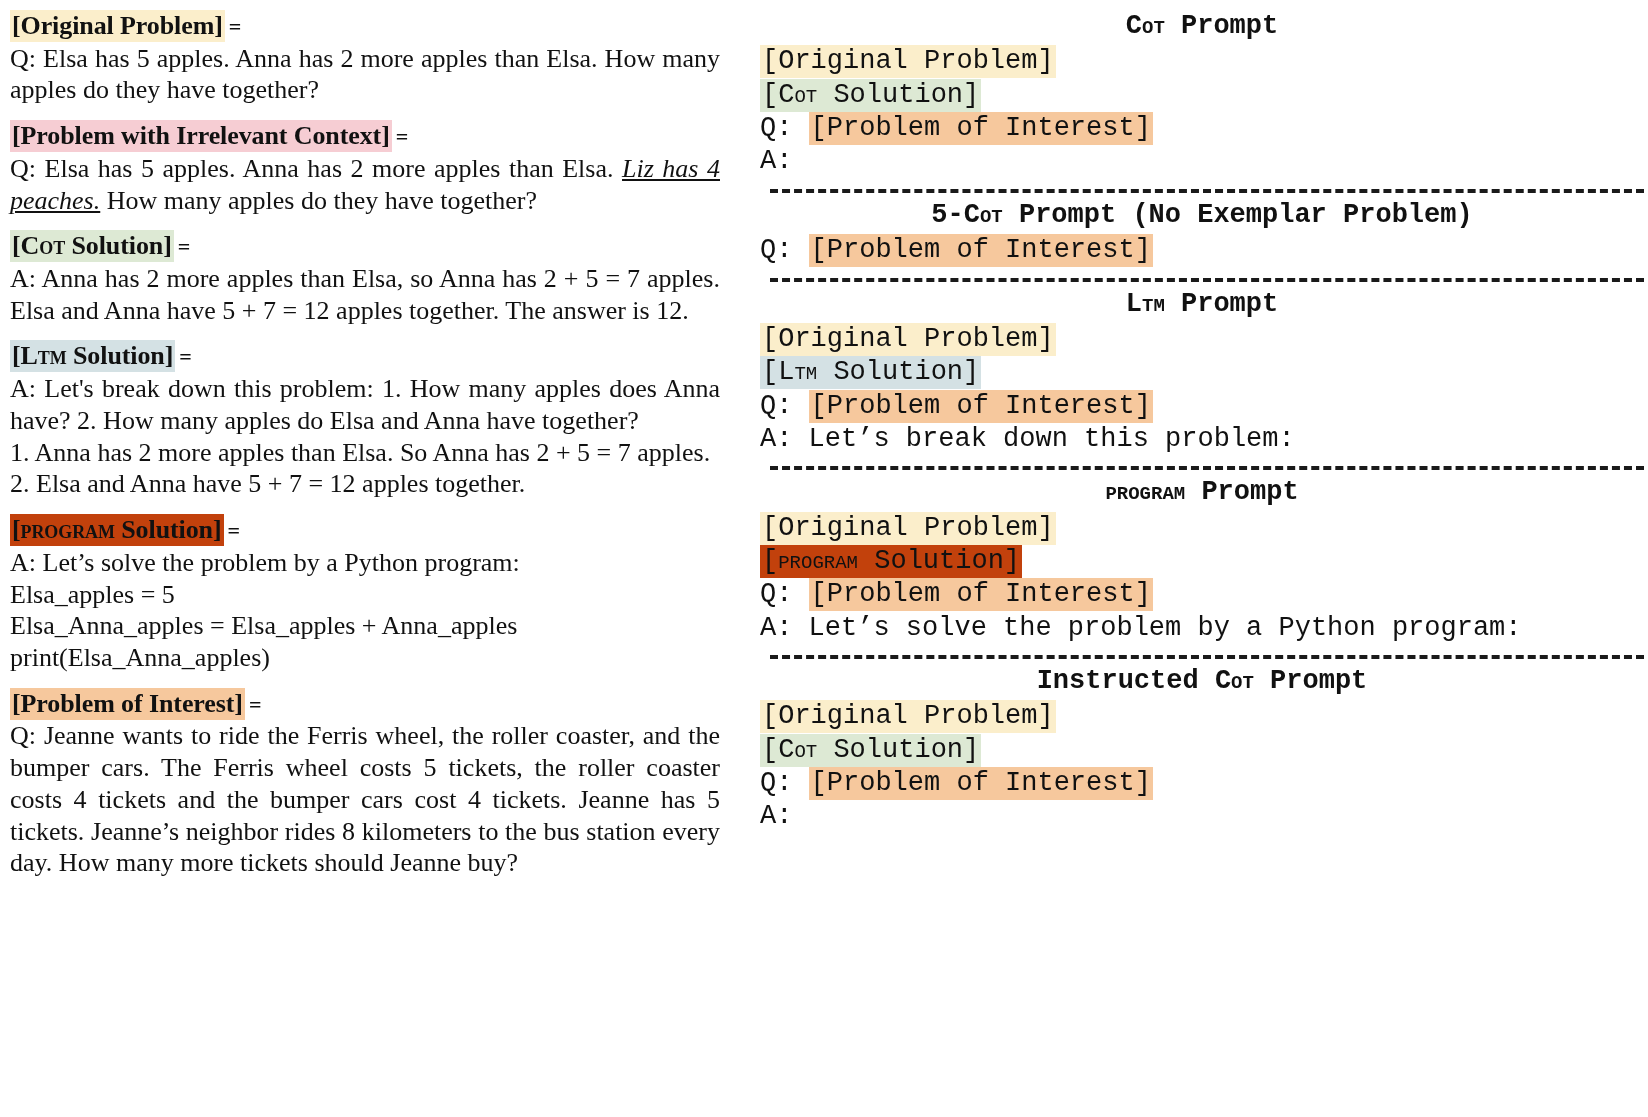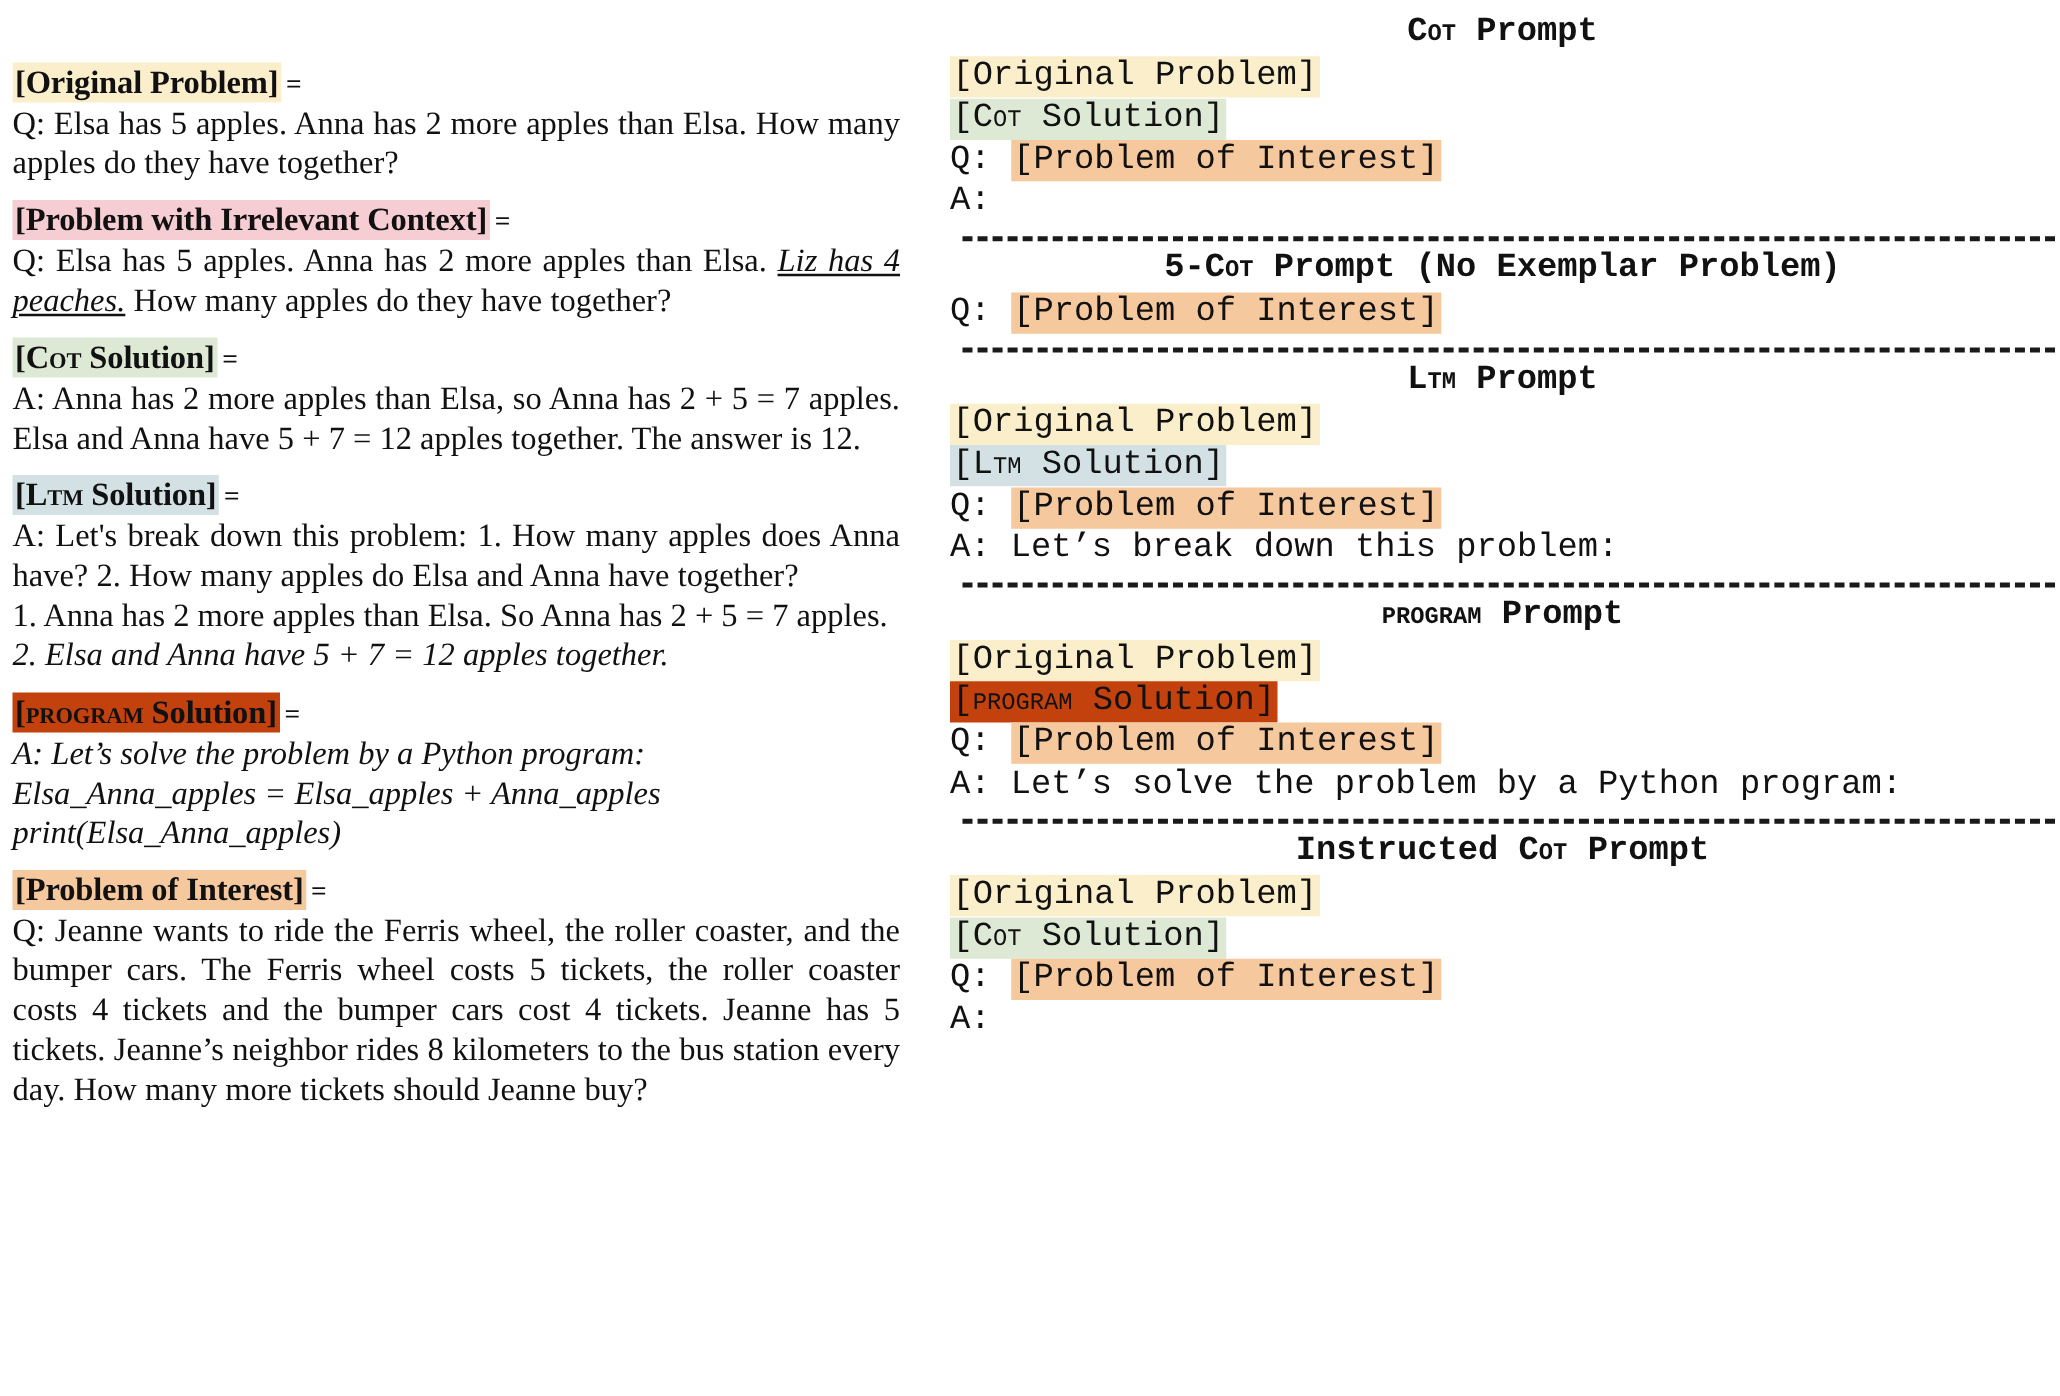--- a/index.html
+++ b/index.html
@@ -22,21 +22,20 @@
     display: flex;
     box-sizing: border-box;
     padding: 10px 0 0 0;
   }
 
   
   .col-left {
     width: 760px;
     box-sizing: border-box;
     padding: 0 40px 0 10px;
-    margin-top: 40px;
   }
   .col-right {
     width: 888px;
     box-sizing: border-box;
     padding: 0 4px 0 0;
   }
 
   
   .block {
     margin: 0 0 14px 0;
@@ -62,21 +61,20 @@
     text-align: justify;
     text-justify: inter-word;
     margin: 0;
     hyphens: none;
   }
   .body-left {
     font-size: 26px;
     line-height: 1.22;
     text-align: left;
     margin: 0;
-    font-style: italic;
   }
 
   .ital-underline {
     font-style: italic;
     text-decoration: underline;
   }
 
   
   .hl {
     padding: 1px 2px 2px 2px;
@@ -166,20 +164,21 @@
       <p class="body-just">A: Let's break down this problem: 1. How many apples does Anna have? 2. How many apples do Elsa and Anna have together?</p>
       <p class="body-just">1. Anna has 2 more apples than Elsa. So Anna has 2 + 5 = 7 apples.</p>
       <p class="body-left">2. Elsa and Anna have 5 + 7 = 12 apples together.</p>
     </div>
 
     <div class="block">
       <div class="label-line">
         <span class="hl hl-purple"><span>[</span><span class="sc">PROGRAM</span><span> Solution]</span></span><span class="eq">=</span>
       </div>
       <p class="body-left">A: Let’s solve the problem by a Python program:</p>
+      <p class="body-left">Elsa_apples = 5</p>
       <p class="body-left">Elsa_Anna_apples = Elsa_apples + Anna_apples</p>
       <p class="body-left">print(Elsa_Anna_apples)</p>
     </div>
 
     <div class="block">
       <div class="label-line">
         <span class="hl hl-orange">[Problem of Interest]</span><span class="eq">=</span>
       </div>
       <p class="body-just">Q: Jeanne wants to ride the Ferris wheel, the roller coaster, and the bumper cars. The Ferris wheel costs 5 tickets, the roller coaster costs 4 tickets and the bumper cars cost 4 tickets. Jeanne has 5 tickets. Jeanne’s neighbor rides 8 kilometers to the bus station every day. How many more tickets should Jeanne buy?</p>
     </div>

